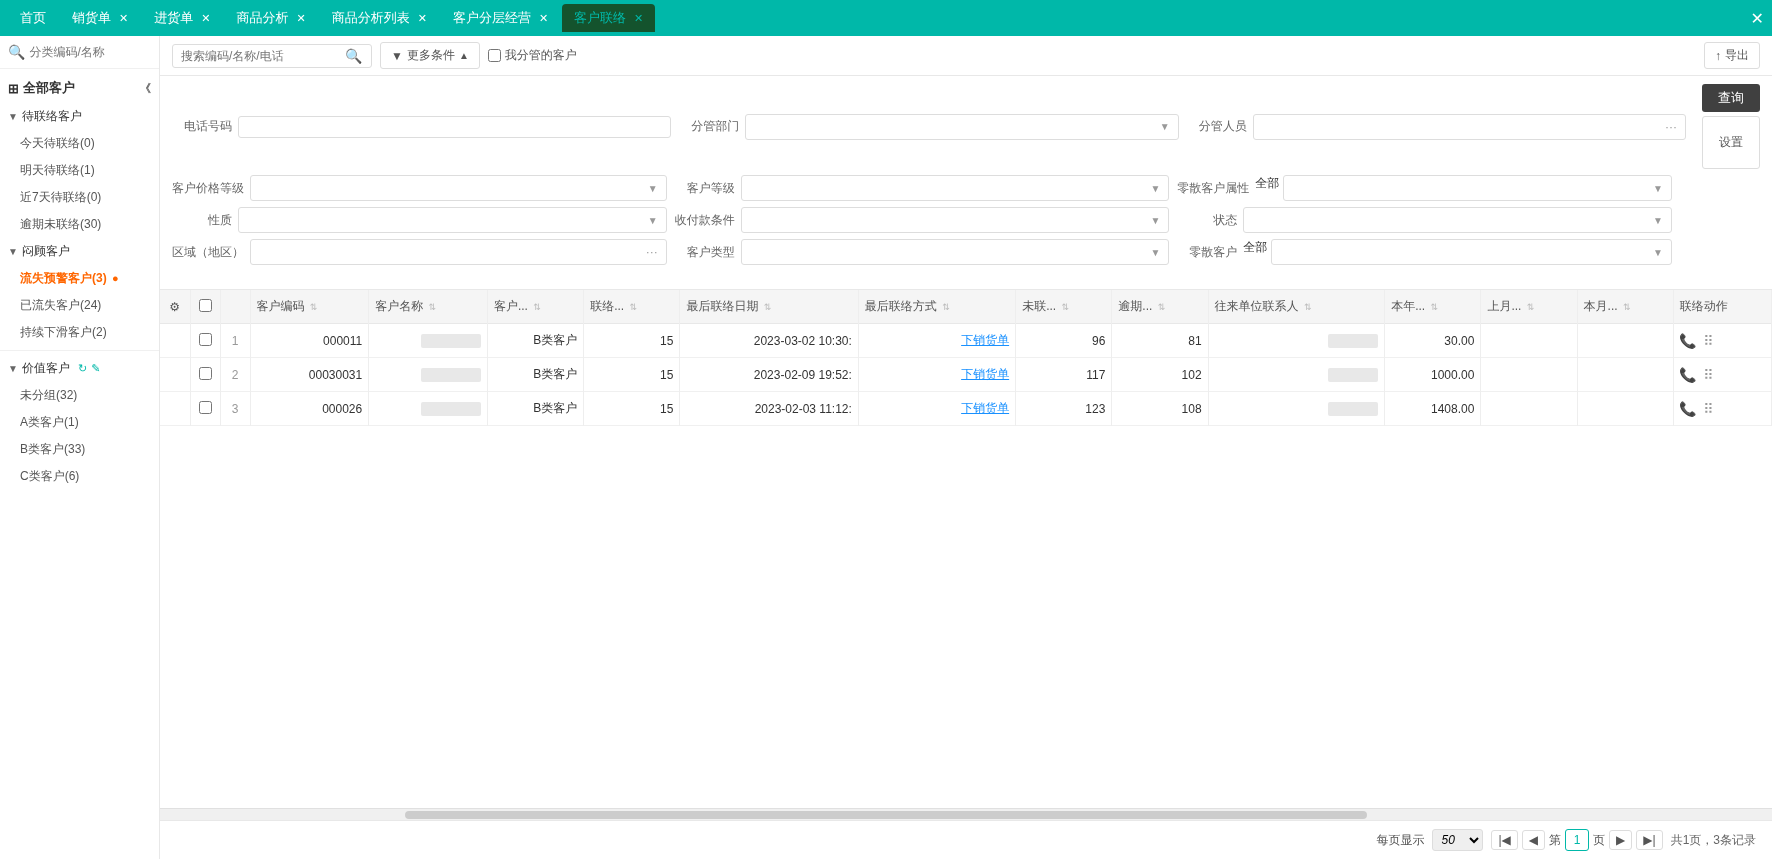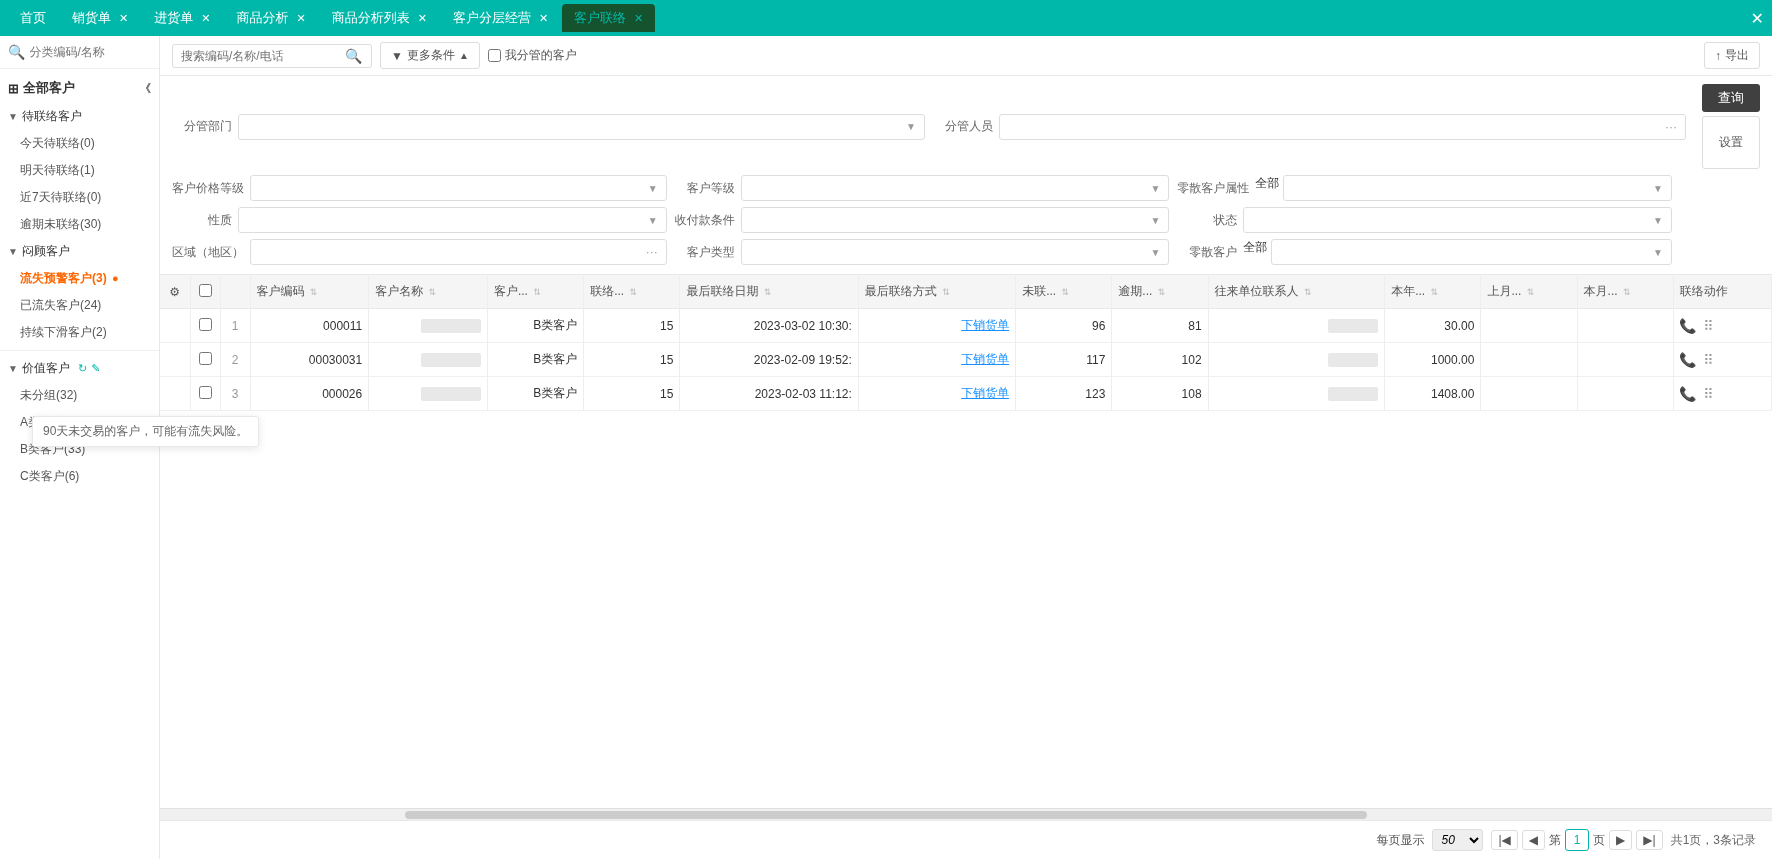--- a/index.html
+++ b/index.html
@@ -192,21 +192,21 @@
       border-bottom: 1px solid #e8e8e8;
       padding: 8px 12px;
       flex-shrink: 0;
     }
     .filter-row {
       display: flex;
       align-items: center;
       gap: 8px;
       margin-bottom: 6px;
     }
-    .filter-row:last-child { margin-bottom: 1px; }
+    .filter-row:last-child { margin-bottom: 16px; }
     .filter-cell {
       display: flex;
       align-items: center;
       gap: 6px;
       flex: 1;
     }
     .filter-cell label {
       font-size: 12px;
       color: #666;
       white-space: nowrap;
@@ -440,23 +440,20 @@
 
       <div class="sidebar-section-title">
         <span class="arrow">▼</span>
         <span>闷顾客户</span>
       </div>
       <div class="sidebar-item active" style="color:#ff6600;font-weight:bold;">
         <span>流失预警客户(3)</span>
         <span style="color:#ff6600;font-size:11px;margin-left:2px;">●</span>
       </div>
 
-      <div class="tooltip-box">
-        <span>90天未交易的客户，可能有流失风险。</span>
-      </div>
 
       <div class="sidebar-item">已流失客户(24)</div>
       <div class="sidebar-item">持续下滑客户(2)</div>
 
       <div class="sidebar-divider"></div>
 
       <div class="sidebar-section-title">
         <span class="arrow">▼</span>
         <span>价值客户</span>
         <span style="margin-left:4px;color:#00b8a9;font-size:11px;">↻</span>
@@ -487,20 +484,24 @@
       </label>
       <div class="export-btn">
         <span>↑</span>
         <span>导出</span>
       </div>
     </div>
 
     <div class="advanced-filter">
 
       <div class="filter-row">
+        <div class="filter-cell">
+          <label>电话号码</label>
+          <input type="text" style="">
+        </div>
         <div class="filter-cell">
           <label>分管部门</label>
           <div class="filter-select">
             <span></span>
             <span class="select-arrow">▼</span>
           </div>
         </div>
         <div class="filter-cell">
           <label>分管人员</label>
           <div class="filter-dots">

